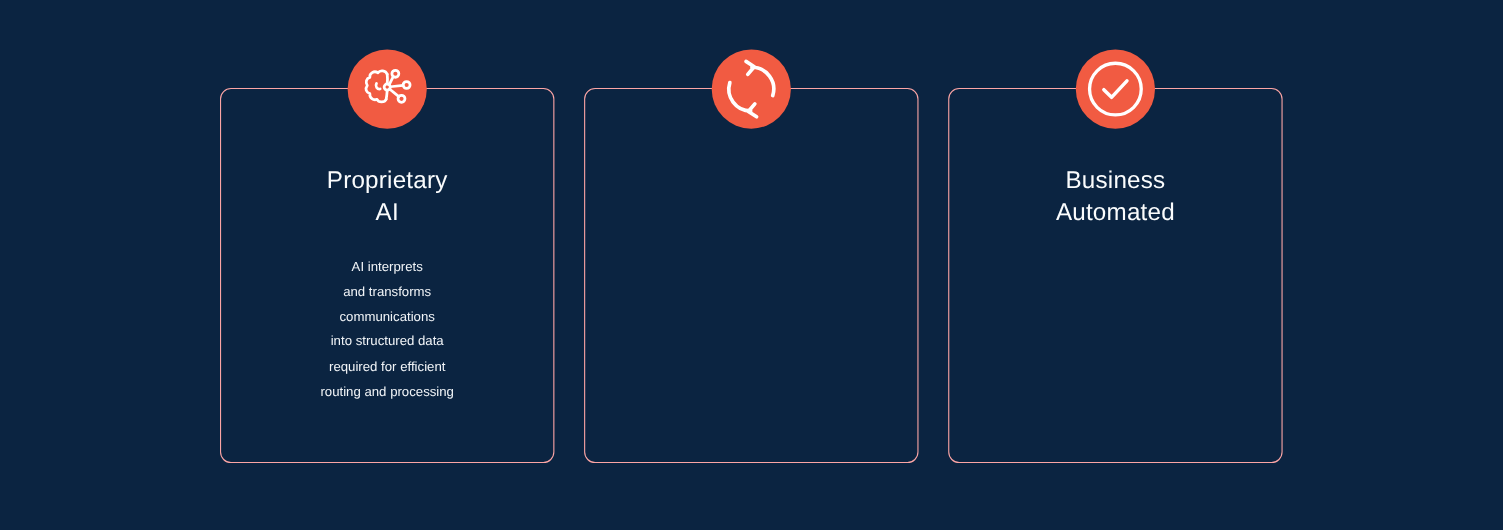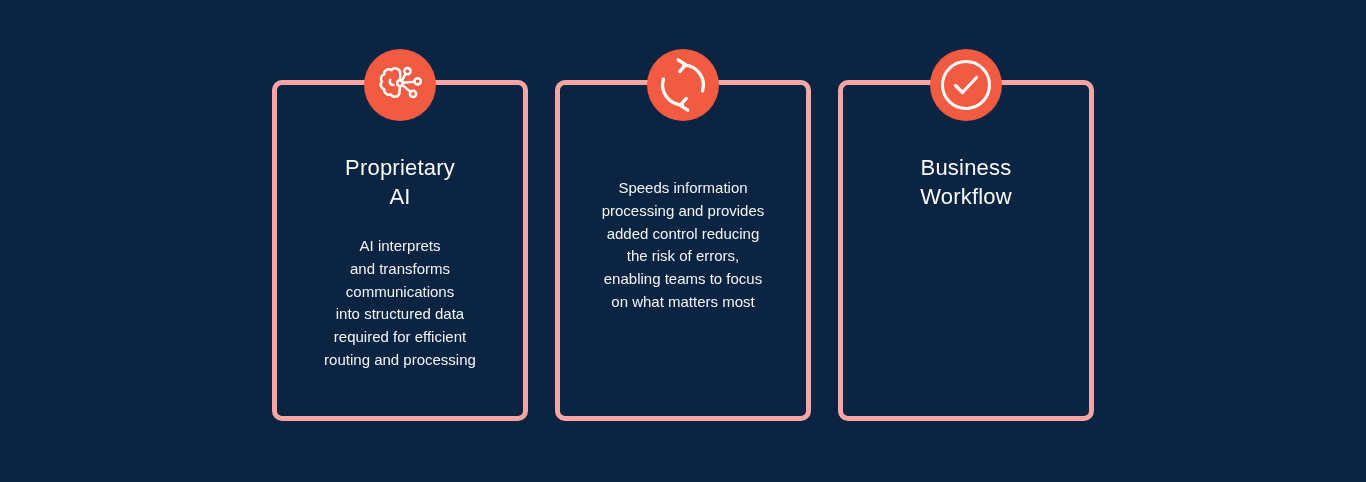--- a/index.html
+++ b/index.html
@@ -10,23 +10,23 @@
     overflow: hidden;
   }
   .cards-row {
     display: flex;
     justify-content: center;
     gap: 27px;
     padding-top: 80px;
   }
   .card {
     position: relative;
-    width: 256px;
+    width: 304px;
     height: 341px;
-    border: 5px solid #fca5a5;
+    border: 1px solid #fca5a5;
     border-radius: 10px;
     text-align: center;
     padding: 68px 14px 0 14px;
   }
   .icon-circle {
     position: absolute;
     top: -36px;
     left: 50%;
     transform: translateX(-50%);
     width: 72px;
@@ -41,21 +41,21 @@
   .card-title {
     font-size: 22px;
     line-height: 29px;
     font-weight: 400;
     letter-spacing: 0.2px;
     color: #FAFCFD;
     white-space: pre-line;
   }
   .card-body {
     margin-top: 24px;
-    font-size: 15px;
+    font-size: 12px;
     line-height: 22.8px;
     font-weight: 400;
     color: #F2F5F8;
     white-space: pre-line;
   }
 </style>
 </head>
 <body>
 
 <div class="cards-row">
@@ -88,32 +88,26 @@
 
   <div class="card">
     <div class="icon-circle">
       <svg width="60" height="60" viewBox="0 0 56 56" fill="none" stroke="#FFFFFF" stroke-width="3.1" stroke-linecap="round" stroke-linejoin="round">
         <path d="M 28.5 9.5 A 18.5 18.5 0 0 1 46.2 33.5"></path>
         <polyline points="23.5,4.5 30.5,9 25,15.5"></polyline>
         <path d="M 27.5 46.5 A 18.5 18.5 0 0 1 9.8 22.5"></path>
         <polyline points="32.5,51.5 25.5,47 31,40.5"></polyline>
       </svg>
     </div>
-    <div class="card-body">Speeds information
-processing and provides
-added control reducing
-the risk of errors,
-enabling teams to focus
-on what matters most</div>
   </div>
 
   <div class="card">
     <div class="icon-circle">
       <svg width="56" height="56" viewBox="0 0 56 56" fill="none" stroke="#FFFFFF" stroke-width="3" stroke-linecap="round" stroke-linejoin="round">
         <circle cx="28" cy="28" r="23.5"></circle>
         <path d="M 17.5 28.5 L 24.5 35.5 L 38.5 20.5" stroke-width="3.2"></path>
       </svg>
     </div>
     <div class="card-title">Business
-Workflow</div>
+Automated</div>
   </div>
 
 </div>
 
 </body></html>

